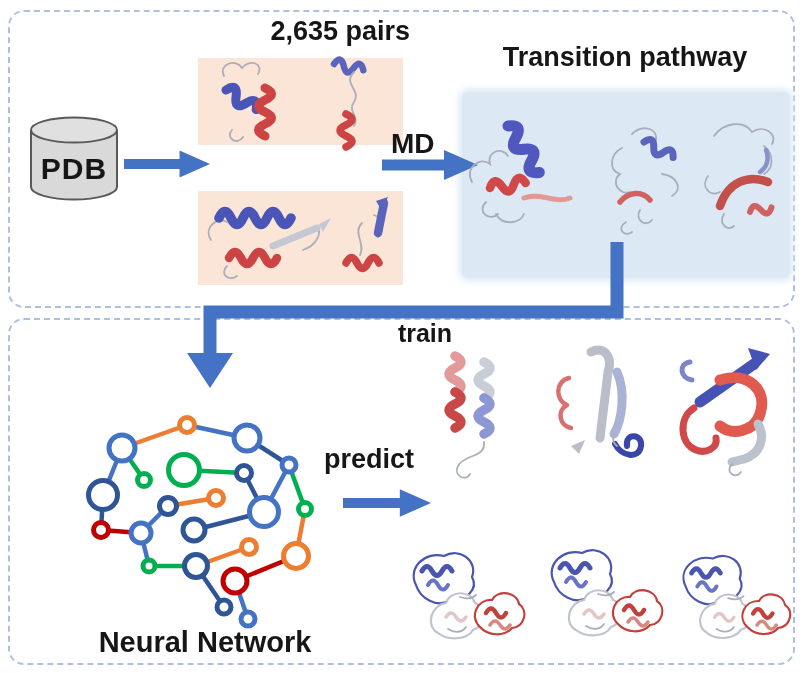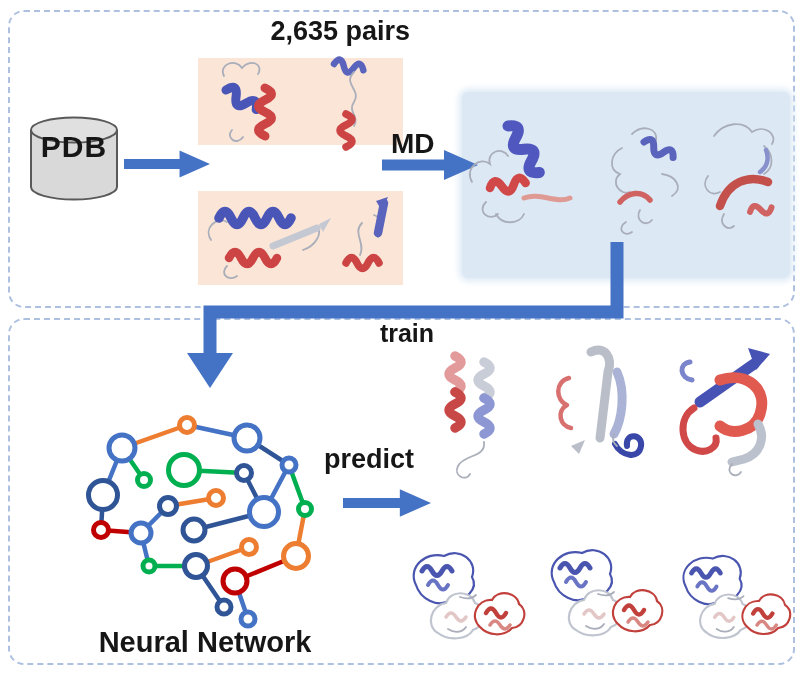--- a/index.html
+++ b/index.html
@@ -14,24 +14,24 @@
   }
   .panel-top{left:8px;top:10px;width:787px;height:298px;}
   .panel-bottom{left:8px;top:318px;width:787px;height:347px;}
   .lbl{
     position:absolute;color:#161616;font-weight:700;white-space:nowrap;
     letter-spacing:0px;
   }
   .lbl-pairs{left:200px;top:16px;width:210px;text-align:right;font-size:27px;}
   .lbl-transition{left:460px;top:42px;width:330px;text-align:center;font-size:27px;}
   .lbl-md{left:391px;top:108px;font-size:28px;margin-top:20px;}
-  .lbl-train{left:352px;top:319px;width:110px;text-align:center;font-size:25px;}
+  .lbl-train{left:370px;top:319px;width:110px;text-align:center;font-size:25px;}
   .lbl-predict{left:324px;top:444px;font-size:27px;}
   .lbl-nn{left:78px;top:626px;width:254px;text-align:center;font-size:29px;}
-  .lbl-pdb{left:25px;top:130px;width:98px;text-align:center;font-size:30px;letter-spacing:1px;}
+  .lbl-pdb{left:25px;top:152px;width:98px;text-align:center;font-size:30px;letter-spacing:1px;}
   .hl{position:absolute;}
   .peach1{left:198px;top:58px;width:205px;height:87px;background:#fbe5d6;}
   .peach2{left:198px;top:191px;width:205px;height:94px;background:#fbe5d6;}
   .bluepanel{left:462px;top:92px;width:328px;height:186px;background:#dce9f5;border-radius:6px;box-shadow:0 0 7px 3px #dce9f5;}
   svg{position:absolute;overflow:visible;}
   .coil{fill:none;stroke:#a9aeba;stroke-width:1.8;stroke-linecap:round;}
   .helix{fill:none;stroke-linecap:round;stroke-linejoin:round;}
 </style>
 </head>
 <body>
@@ -82,20 +82,21 @@
     <path class="helix" stroke="#5a64bd" stroke-width="8.5" d="M0,0 L-6,30" transform="translate(52,10)"></path>
     <polygon points="44,8 56,4 50,18" fill="#5a64bd"></polygon>
     <path class="helix" stroke="#cc4444" stroke-width="7.5" d="M0,0 q5.5,-11 11,0 t11,0 t11,0" transform="translate(14,70)"></path>
   </svg>
 
   <div class="lbl lbl-md">MD</div>
   <svg style="left:382px;top:147px;" width="96" height="36" viewBox="0 0 96 36">
     <path d="M0,12.5 H62 V3 L96,18 L62,33 V23.5 H0 Z" fill="#4472C4"></path>
   </svg>
 
+  <div class="lbl lbl-transition">Transition pathway</div>
 
   <svg style="left:466px;top:110px;" width="116" height="132" viewBox="0 0 116 132">
     <path class="coil" d="M6,72 c-8,-14 8,-26 18,-18 c-4,-12 12,-18 18,-8 M20,92 c-10,10 4,20 12,12"></path>
     <path class="helix" stroke="#5058c0" stroke-width="11" d="M0,0 q7,-14 14,0 t14,0 t14,0 t14,0" transform="translate(42,16) rotate(56)"></path>
     <path class="helix" stroke="#d04848" stroke-width="8.5" d="M0,0 q6,-12 12,0 t12,0 t12,0" transform="translate(24,78) rotate(-8)"></path>
     <path class="helix" stroke="#e09a94" stroke-width="5" d="M58,88 c16,-6 32,6 46,0"></path>
     <path class="coil" d="M30,104 c6,12 24,10 28,0" stroke="#cf8d88"></path>
   </svg>
   <svg style="left:592px;top:110px;" width="100" height="136" viewBox="0 0 100 136">
     <path class="coil" d="M30,38 c-12,6 -14,22 -2,26 c-10,8 0,22 10,18 M40,24 c10,-10 26,-6 24,6"></path>

